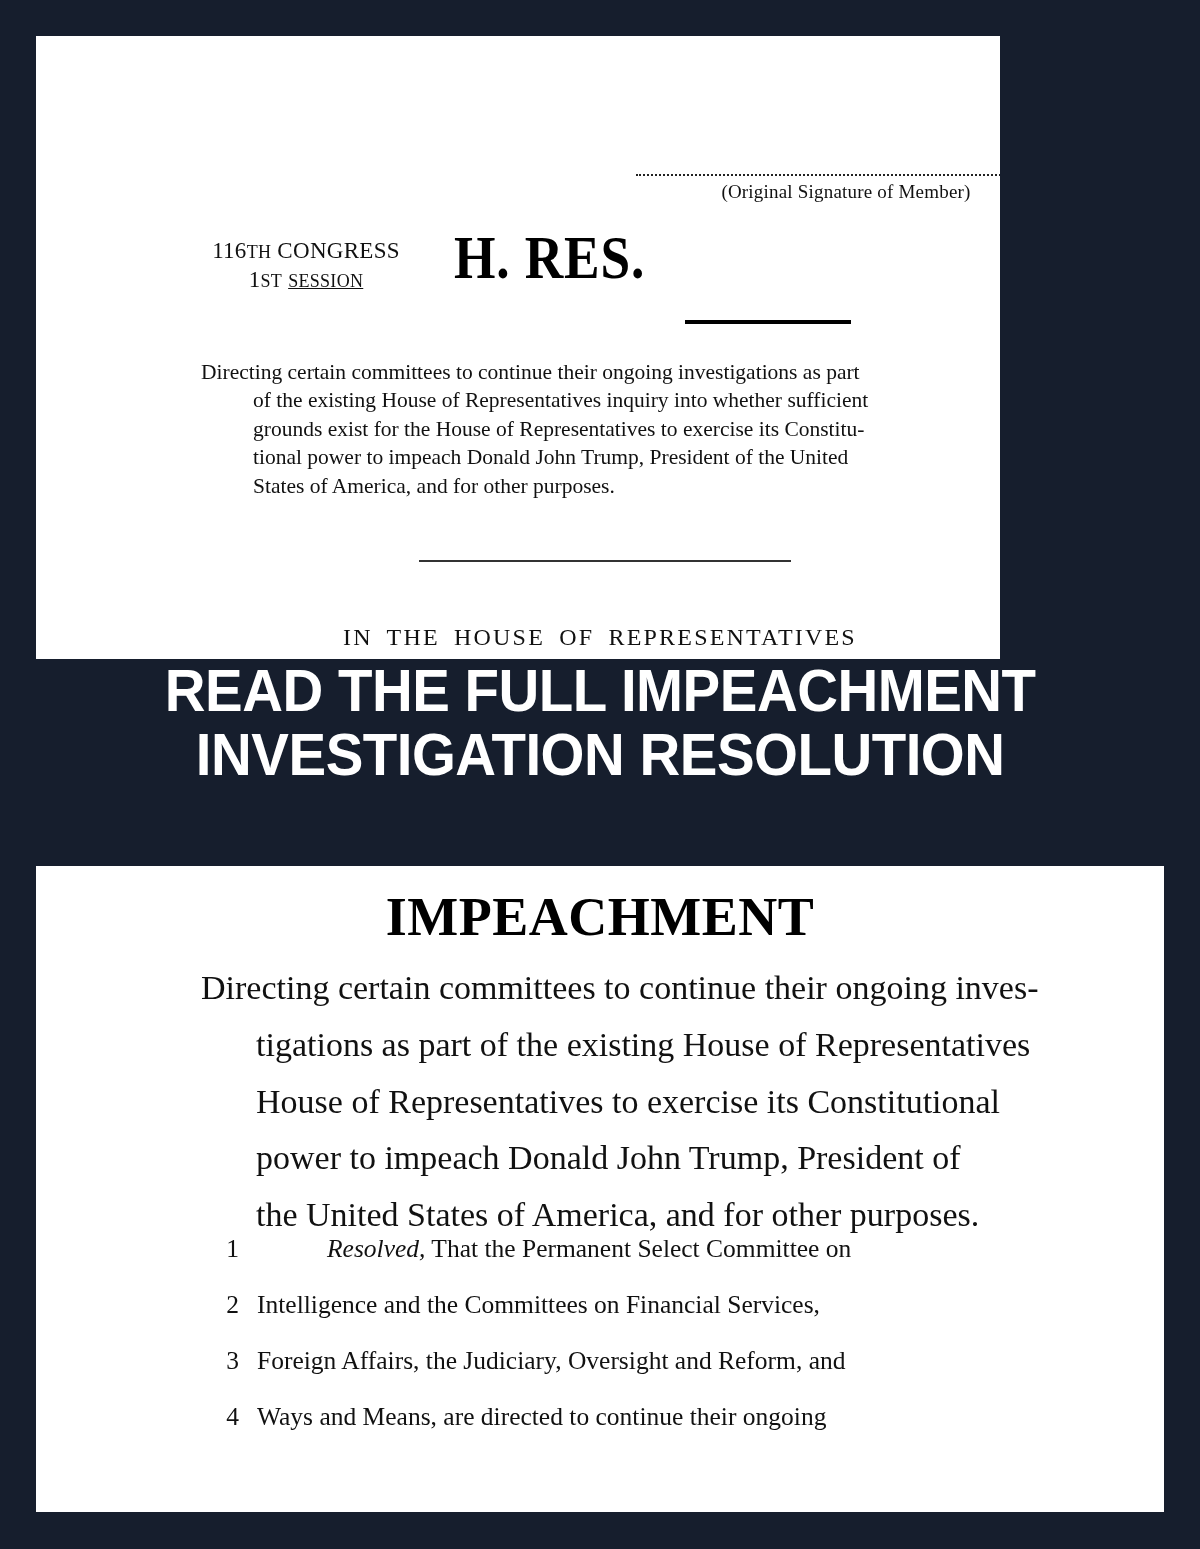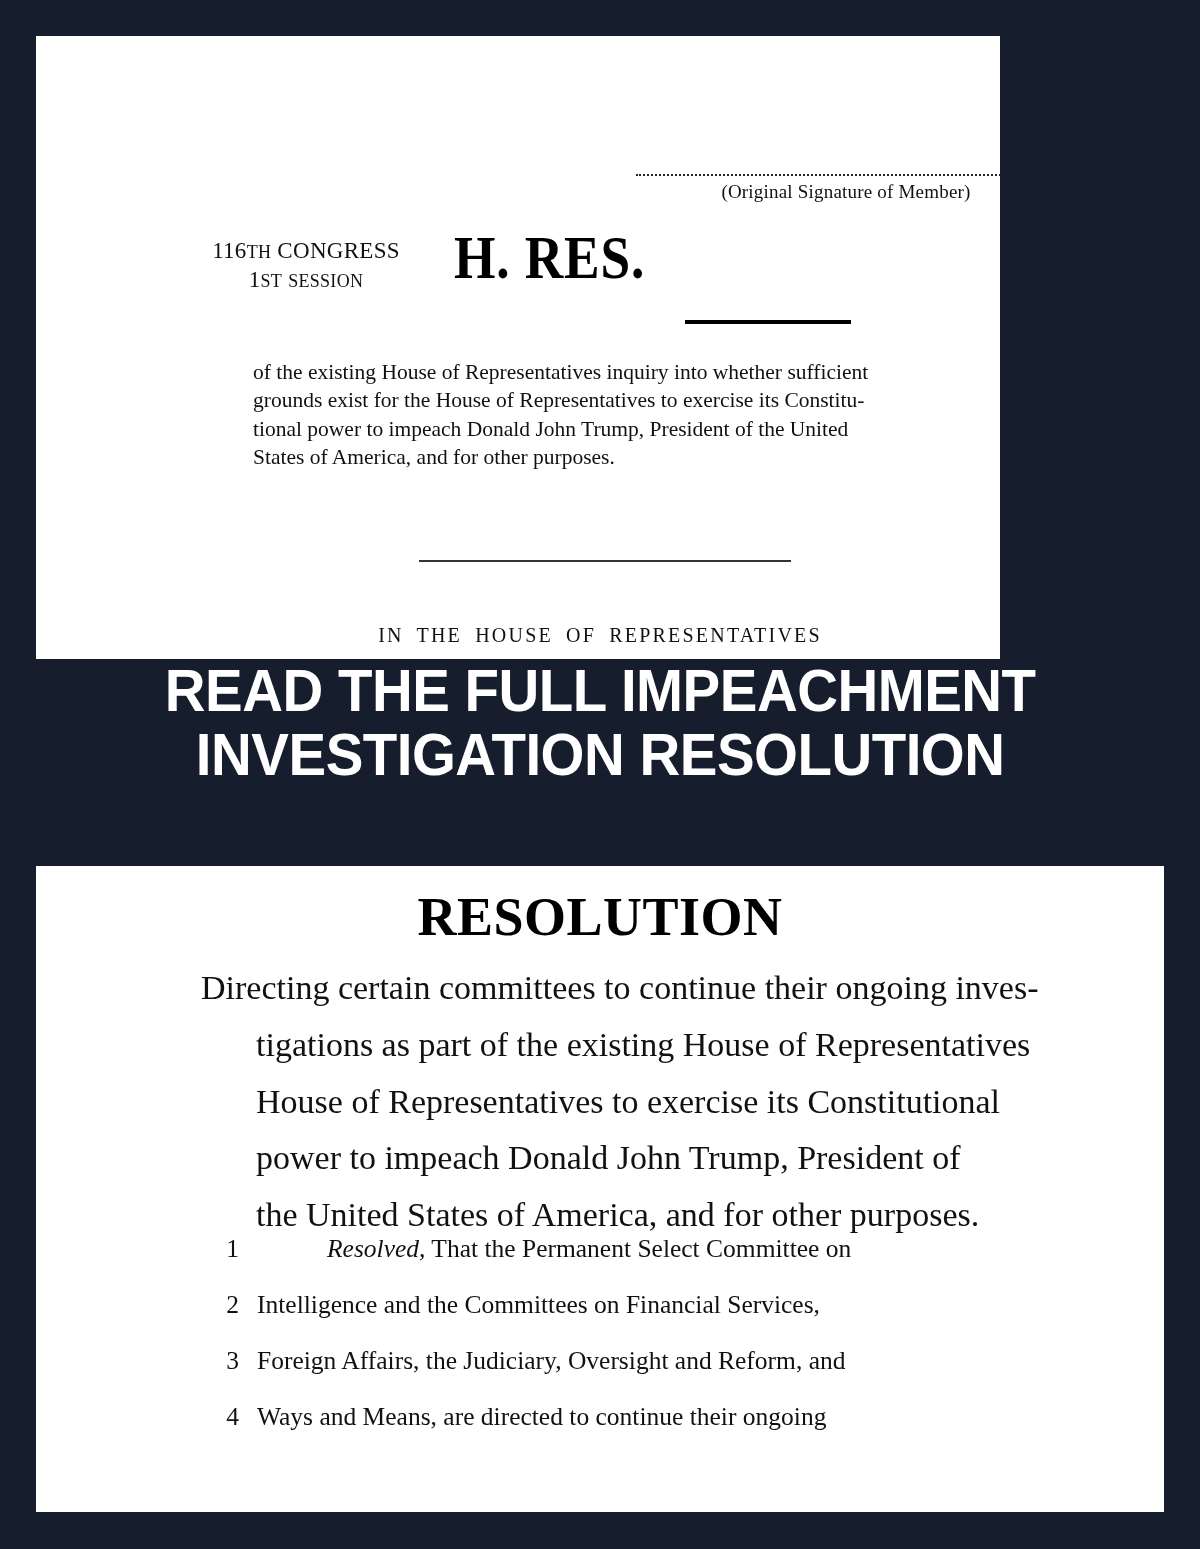--- a/index.html
+++ b/index.html
@@ -153,21 +153,21 @@
     width: 372px;
     border-bottom: 2px solid #333;
   }
 
   .house-line {
     position: absolute;
     left: 0;
     top: 588px;
     width: 1128px;
     text-align: center;
-    font-size: 20px;
+    font-size: 24px;
     letter-spacing: 2.2px;
     color: #111;
     word-spacing: 6px;
   }
 
   
   .res-title {
     position: absolute;
     left: 0;
     top: 24px;
@@ -238,48 +238,49 @@
   <div class="sheet" id="sheet-top">
 
     <div class="sig-block">
       <div class="sig-dots"></div>
       <div class="sig-caption">(Original Signature of Member)</div>
     </div>
 
     <div class="congress-row">
       <div class="congress-label">
         <div><span>116</span><span class="sc">TH</span><span> CONGRESS</span></div>
-        <div><span>1</span><span class="sc">ST</span><span class="sc" style="padding-left:6px;">SESSION</span></div>
+        <div><span>1</span><span class="sc">ST</span><span class="sc" style="padding-left:6px;text-decoration:underline;">SESSION</span></div>
       </div>
 
       <div class="hres">H. RES.</div>
 
       <div class="hres-blank"></div>
     </div>
 
     <div class="top-summary">
+      <span class="ind">Directing certain committees to continue their ongoing investigations as part</span>
       <span class="ind" style="padding-left:52px;">of the existing House of Representatives inquiry into whether sufficient</span>
       <span class="ind" style="padding-left:52px;">grounds exist for the House of Representatives to exercise its Constitu-</span>
       <span class="ind" style="padding-left:52px;">tional power to impeach Donald John Trump, President of the United</span>
       <span class="ind" style="padding-left:52px;">States of America, and for other purposes.</span>
     </div>
 
     <div class="mid-rule"></div>
 
     <div class="house-line">IN THE HOUSE OF REPRESENTATIVES</div>
   </div>
 
   <div id="headline-band">
     <h1 class="headline-text">READ THE FULL IMPEACHMENT
 INVESTIGATION RESOLUTION</h1>
   </div>
 
   <div class="sheet" id="sheet-bottom">
 
-    <div class="res-title">RESOLUTION</div>
+    <div class="res-title">IMPEACHMENT</div>
 
     <div class="res-summary">
       <span class="ln">Directing certain committees to continue their ongoing inves-</span>
       <span class="ln-ind">tigations as part of the existing House of Representatives</span>
       <span class="ln-ind">House of Representatives to exercise its Constitutional</span>
       <span class="ln-ind">power to impeach Donald John Trump, President of</span>
       <span class="ln-ind">the United States of America, and for other purposes.</span>
     </div>
 
     <div class="numbered-lines">

